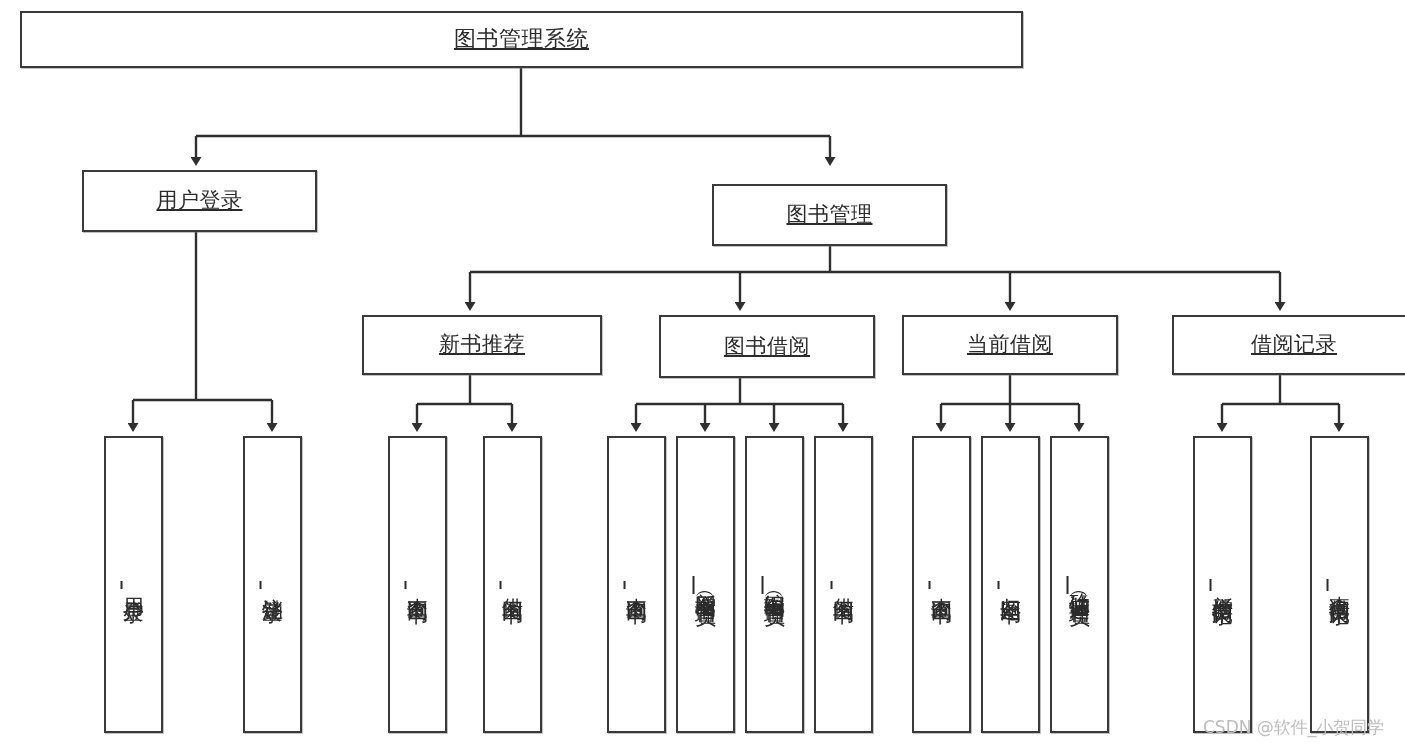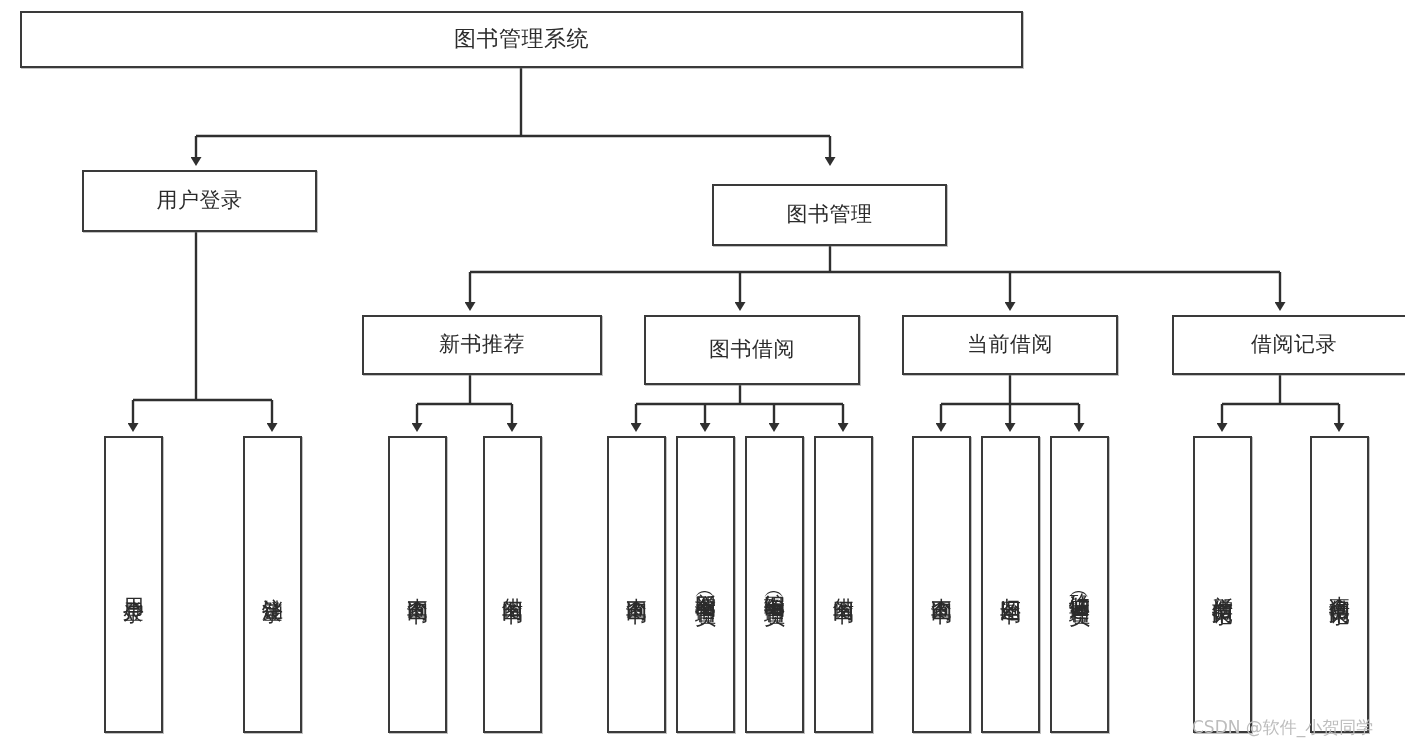--- a/index.html
+++ b/index.html
@@ -35,20 +35,21 @@
     align-items: center;
     justify-content: center;
     color: #2b2b2b;
     box-shadow: 1px 1px 0 rgba(120,120,120,0.45);
   }
   .node .label {
     display: block;
     text-align: left;
     line-height: 1.22;
     letter-spacing: 0.5px;
+    text-decoration: underline;
   }
   
   .node.h .label {
     writing-mode: horizontal-tb;
     font-size: 21px;
   }
   .node.root .label {
     font-size: 22px;
   }
   
@@ -64,20 +65,21 @@
     line-height: 1.05;
     letter-spacing: 2px;
     white-space: nowrap;
   }
   .watermark {
     position: absolute;
     font-size: 17px;
     color: #bdbdbd;
     white-space: nowrap;
     user-select: none;
+    margin-left: 11px;
   }
 </style>
 </head>
 <body>
 
 <div id="canvas">
 
   <svg class="wires" viewBox="0 0 1405 747">
     <defs>
       <marker id="arrow" markerWidth="10" markerHeight="11" refX="1" refY="5.5" orient="auto" markerUnits="userSpaceOnUse">
@@ -137,21 +139,21 @@
   <div class="node h" style="left:82px; top:170px; width:235px; height:62px;">
     <span class="label">用户登录</span>
   </div>
   <div class="node h" style="left:712px; top:184px; width:235px; height:62px;">
     <span class="label">图书管理</span>
   </div>
 
   <div class="node h" style="left:362px; top:315px; width:240px; height:60px;">
     <span class="label">新书推荐</span>
   </div>
-  <div class="node h" style="left:644px; top:315px; width:216px; height:70px;">
+  <div class="node h" style="left:659px; top:315px; width:216px; height:63px;">
     <span class="label">图书借阅</span>
   </div>
   <div class="node h" style="left:902px; top:315px; width:216px; height:60px;">
     <span class="label">当前借阅</span>
   </div>
   <div class="node h" style="left:1172px; top:315px; width:244px; height:60px;">
     <span class="label">借阅记录</span>
   </div>
 
   <div class="node v" style="left:104px; top:436px; width:59px; height:297px;">

